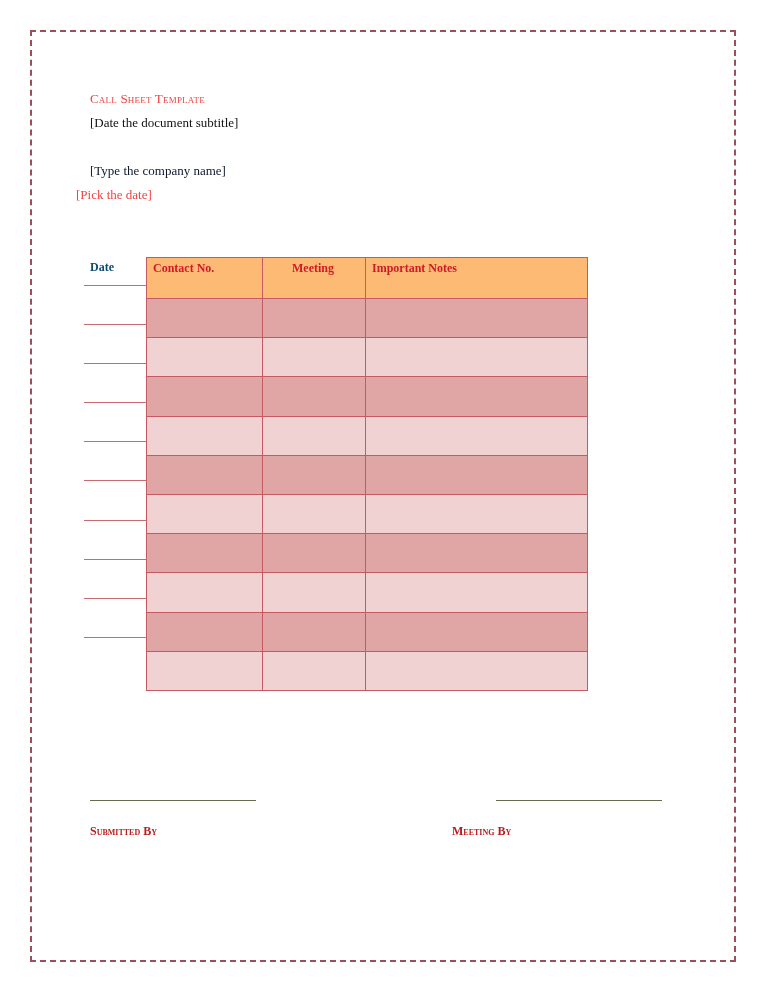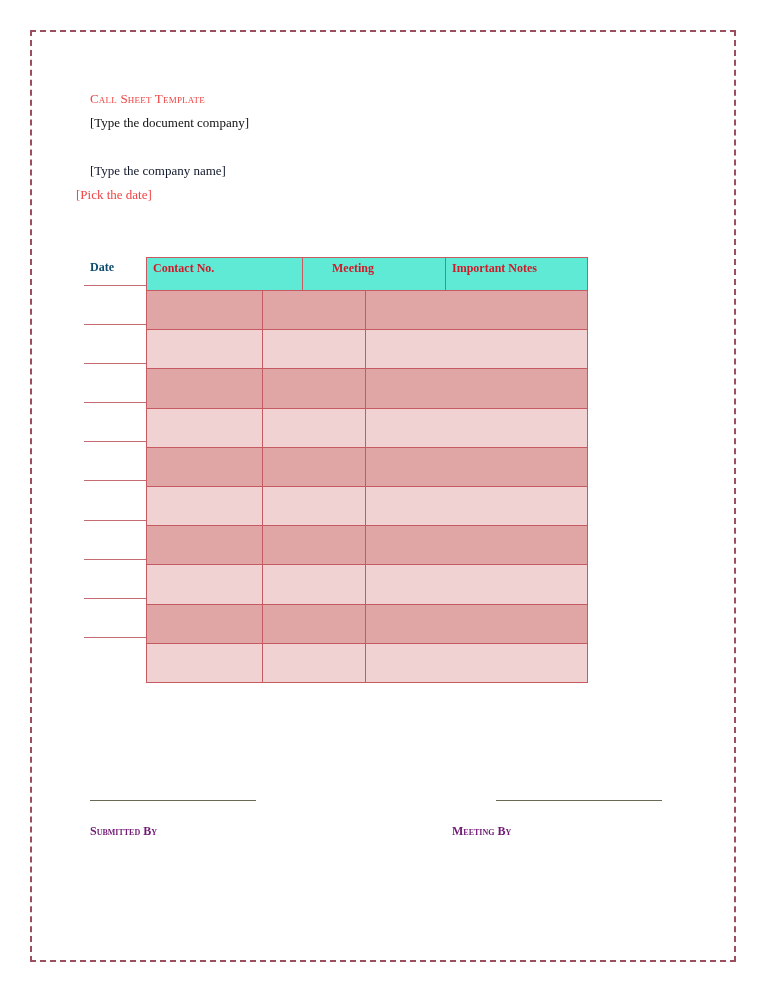--- a/index.html
+++ b/index.html
@@ -12,39 +12,39 @@
   .title { position: absolute; left: 90px; top: 91px; font-size: 13px; color: #ef4444; font-variant: small-caps; letter-spacing: 0.2px; }
   .subtitle { position: absolute; left: 90px; top: 115px; font-size: 13px; color: #111; }
   .company { position: absolute; left: 90px; top: 163px; font-size: 13px; color: #0f172a; }
   .date { position: absolute; left: 76px; top: 187px; font-size: 13px; color: #ef4444; }
 
   .date-col-header { position: absolute; left: 90px; top: 260px; font-size: 12px; font-weight: bold; color: #0c4a6e; }
   .date-line { position: absolute; left: 84px; width: 62px; height: 1px; background: #c76b72; }
 
   .tbl { position: absolute; left: 146px; top: 257px; width: 442px; border: 1.5px solid #c55a62; box-sizing: border-box; }
   .tbl-row { display: flex; height: 39.2px; border-top: 1px solid #c55a62; box-sizing: border-box; }
-  .tbl-row.header { height: 32px; border-top: none; background: #5eead4; gap: 40px; }
+  .tbl-row.header { height: 40px; border-top: none; background: #fdba74; }
   .tbl-row.dark { background: #e0a6a6; }
   .tbl-row.light { background: #f0d2d2; }
   .cell { box-sizing: border-box; border-left: 1px solid #c55a62; font-size: 12px; font-weight: bold; color: #d01a2a; padding: 3px 6px; }
   .cell:first-child { border-left: none; }
   .c1 { width: 115px; }
   .c2 { width: 103px; padding-left: 29px; }
   .c3 { flex: 1; }
 
   .sig-line { position: absolute; top: 800px; width: 166px; height: 1px; background: #6a6a52; }
-  .sig-label { position: absolute; top: 824px; font-size: 12px; font-weight: bold; color: #701a75; font-variant: small-caps; }
+  .sig-label { position: absolute; top: 824px; font-size: 12px; font-weight: bold; color: #b91c1c; font-variant: small-caps; }
 </style>
 </head>
 <body>
 
 <div class="page-border"></div>
 
 <div class="title">Call Sheet Template</div>
-<div class="subtitle">[Type the document company]</div>
+<div class="subtitle">[Date the document subtitle]</div>
 <div class="company">[Type the company name]</div>
 <div class="date">[Pick the date]</div>
 
 <div class="date-col-header">Date</div>
 
 <div>
   <div class="date-line" style="top:285px"></div>
   <div class="date-line" style="top:324px"></div>
   <div class="date-line" style="top:363px"></div>
   <div class="date-line" style="top:402px"></div>

